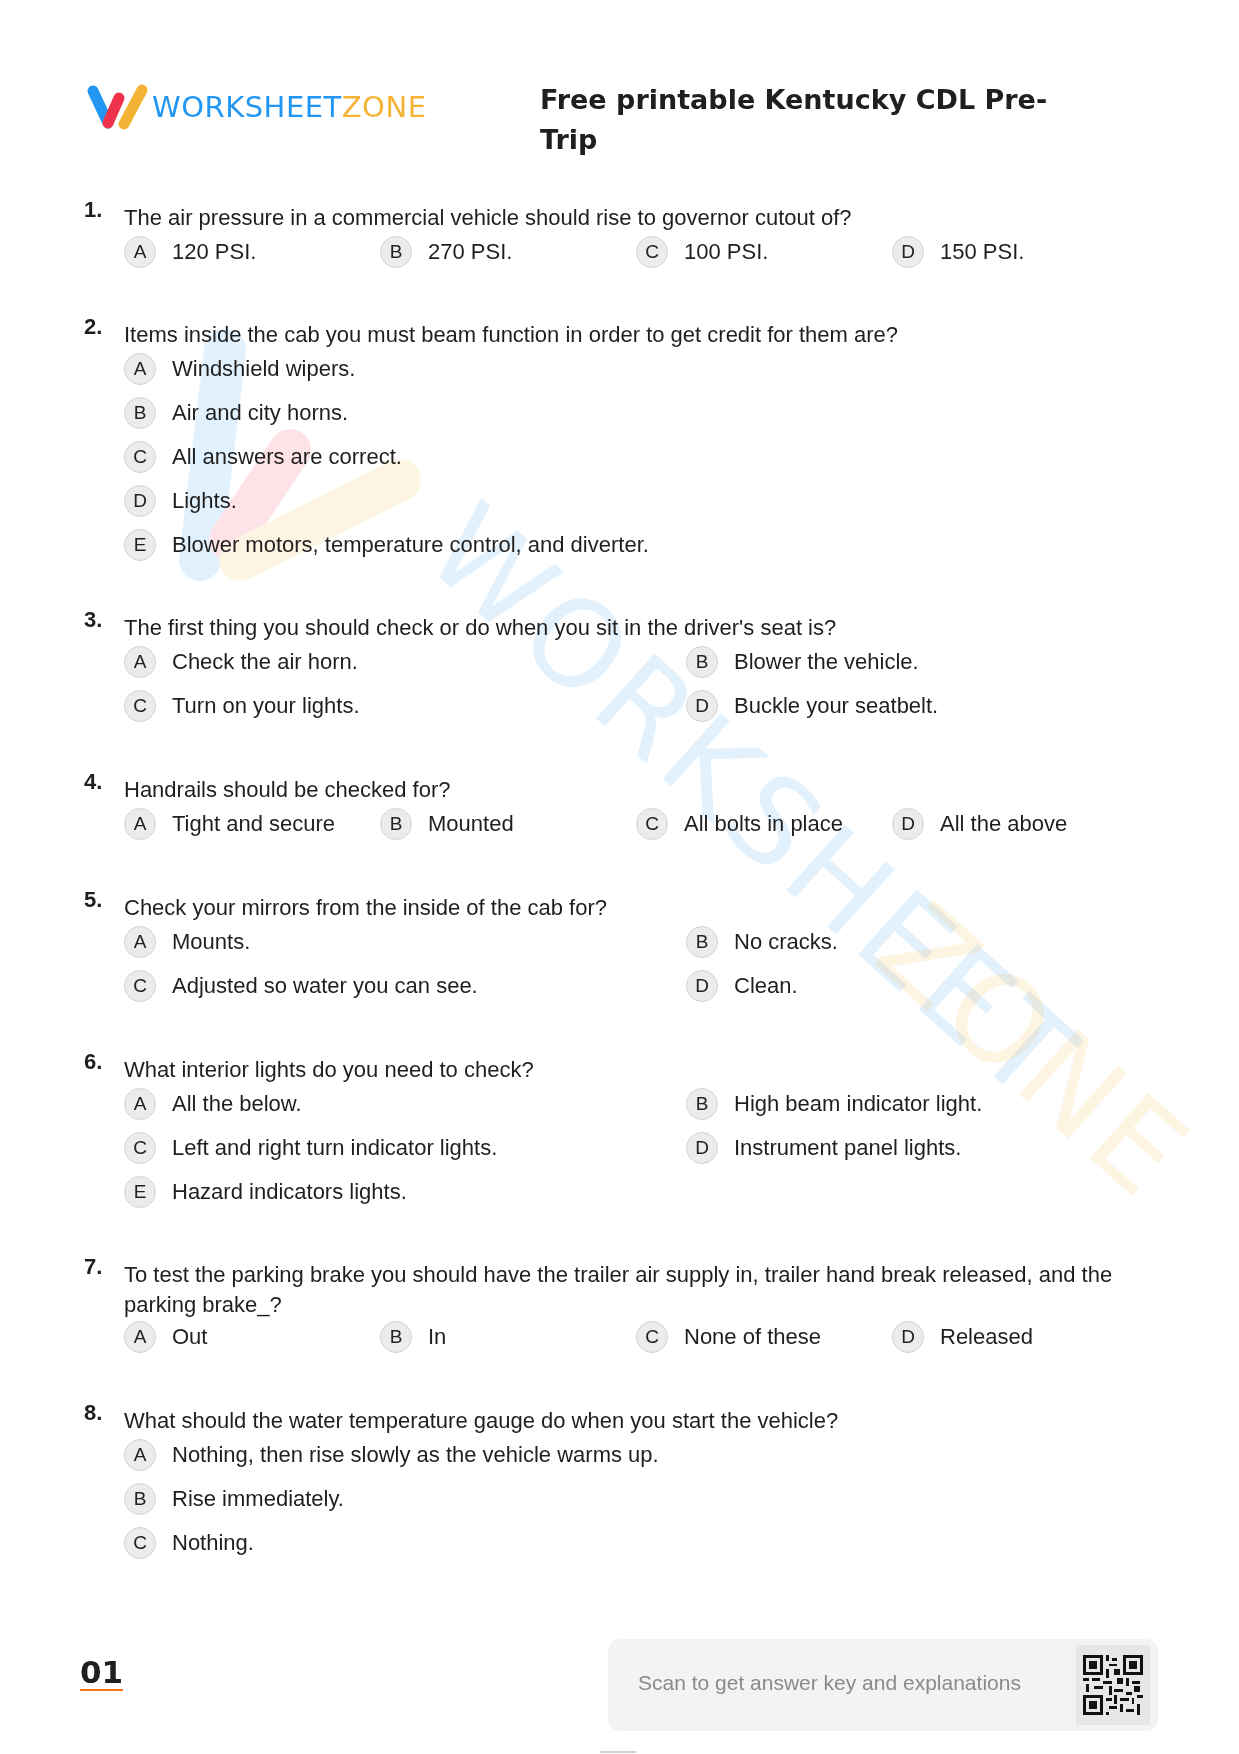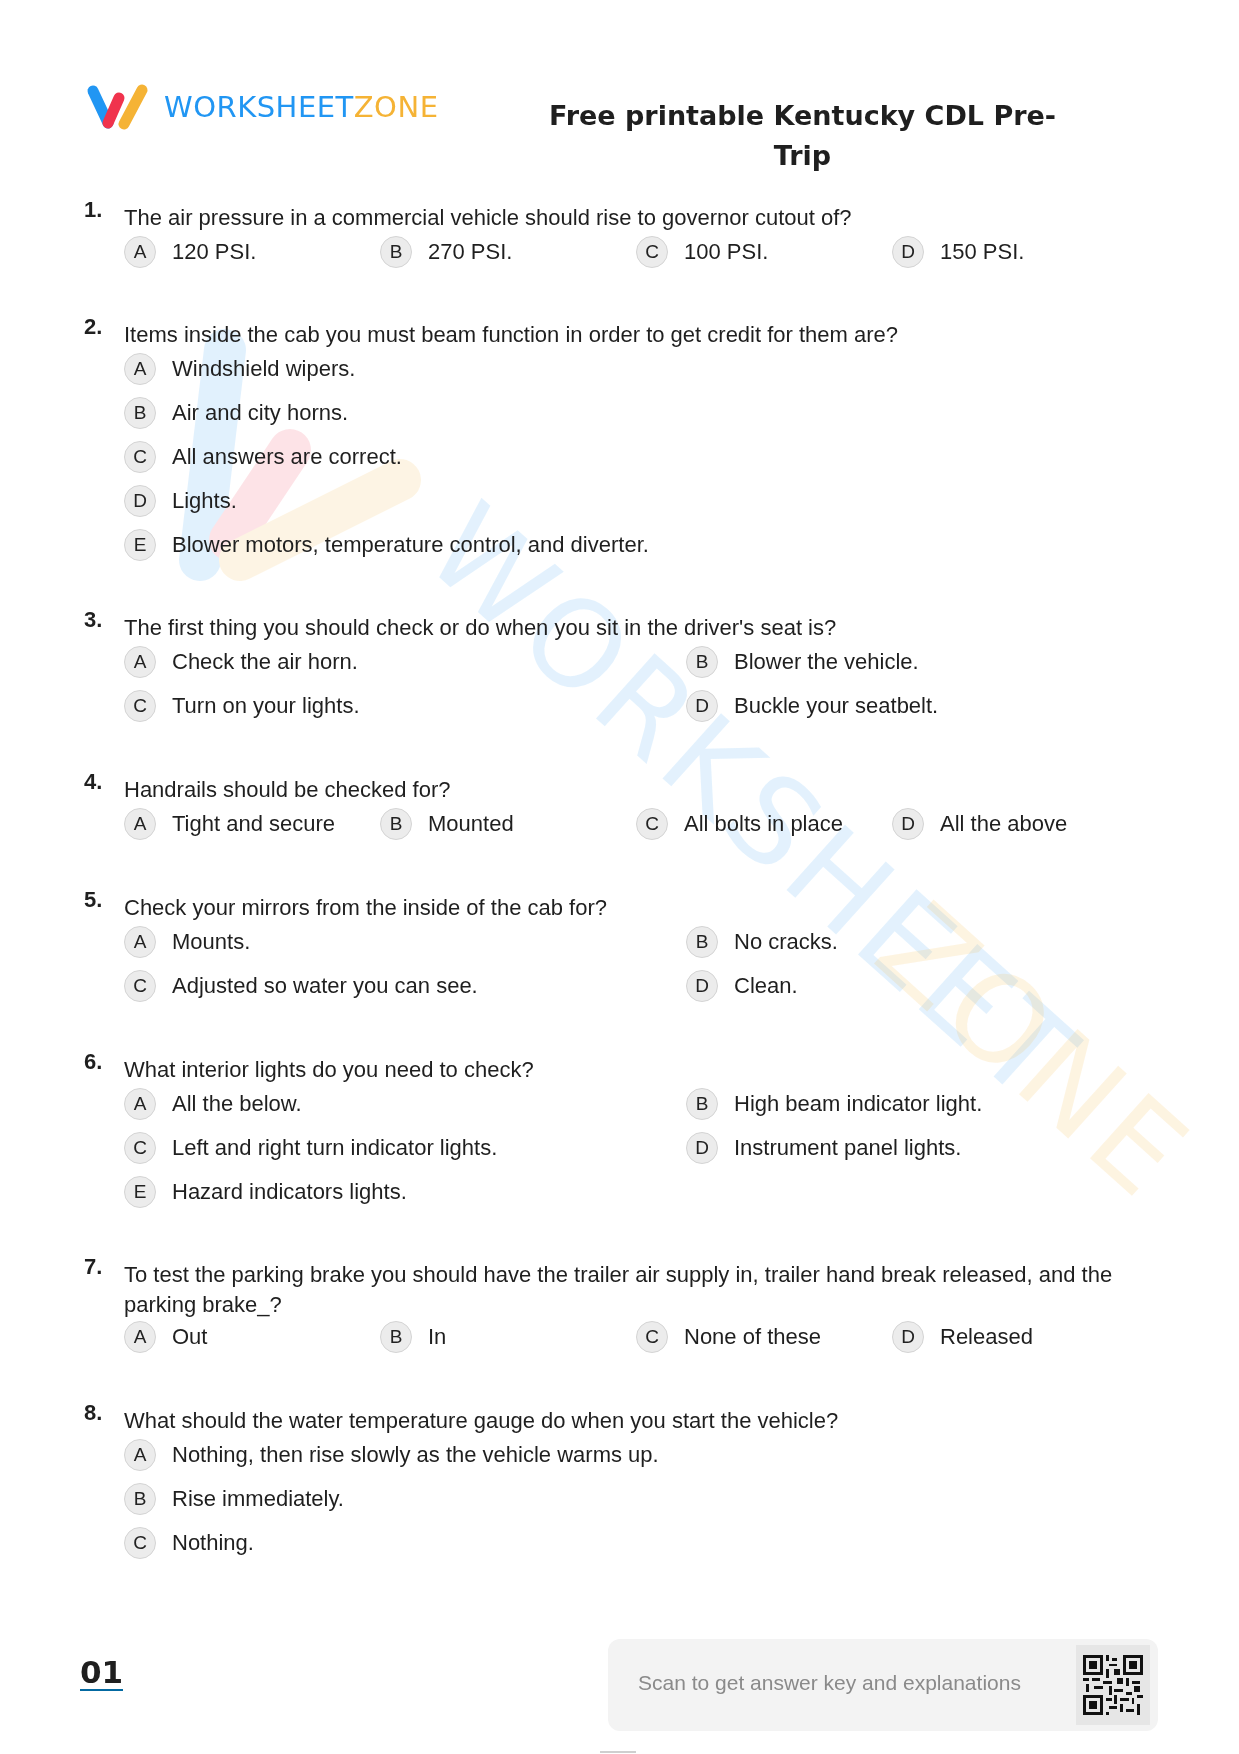--- a/index.html
+++ b/index.html
@@ -4,36 +4,36 @@
 <style>
   html, body { margin: 0; padding: 0; background: #ffffff; }
   body {
     width: 1239px; height: 1754px; position: relative; overflow: hidden;
     font-family: "Liberation Sans", "DejaVu Sans", sans-serif; color: #1f1f1f;
   }
   .watermark { position: absolute; left: 0; top: 0; width: 1239px; height: 1754px; pointer-events: none; z-index: 0; }
   .header { position: absolute; left: 0; top: 0; width: 1239px; height: 170px; z-index: 1; }
   .logo { position: absolute; left: 84px; top: 82px; display: flex; align-items: center; }
   .logo svg { width: 68px; height: 50px; }
-  .logo-text { margin-left: 12px; font-size: 29px; letter-spacing: 0.5px; font-family: "DejaVu Sans", sans-serif; }
+  .logo-text { font-size: 29px; letter-spacing: 0.5px; font-family: "DejaVu Sans", sans-serif; }
   .logo-text .w1 { color: #2196f3; }
   .logo-text .w2 { color: #f5b335; }
-  .title { position: absolute; left: 540px; top: 96px; width: 525px; text-align: center;
+  .title { position: absolute; left: 540px; top: 80px; width: 525px; 
     font-size: 27px; font-weight: bold; line-height: 40px; color: #1f1f1f; font-family: "DejaVu Sans", sans-serif; }
   .questions { position: absolute; left: 84px; top: 195px; width: 1080px; z-index: 1; }
   .q { position: absolute; left: 0; width: 1080px; }
   .q-head { display: flex; font-size: 22px; line-height: 30px; }
   .q-num { width: 40px; font-weight: bold; flex: none; }
   .q-text { flex: 1; margin-top: 8px; }
   .opt { position: absolute; display: flex; align-items: center; height: 34px; font-size: 22px; }
   .badge { width: 32px; height: 32px; border-radius: 50%; background: #ececec; border: 1px solid #d4d4d4;
     box-sizing: border-box; display: flex; align-items: center; justify-content: center;
     font-size: 19px; color: #222; margin-right: 16px; flex: none; }
   .footer-num { position: absolute; left: 80px; top: 1655px; font-size: 31px; font-weight: bold;
-    border-bottom: 2px solid #0369a1; line-height: 34px; font-family: "DejaVu Sans", sans-serif; z-index: 1; }
+    border-bottom: 2px solid #f97316; line-height: 34px; font-family: "DejaVu Sans", sans-serif; z-index: 1; }
   .scan-box { position: absolute; left: 608px; top: 1639px; width: 550px; height: 92px; background: #f3f3f3;
     border-radius: 12px; z-index: 1; }
   .scan-text { position: absolute; left: 30px; top: 32px; font-size: 21px; color: #8a8a8a; }
   .qr { position: absolute; left: 468px; top: 6px; width: 74px; height: 80px; background: #e6e6e6; }
   .qr svg { position: absolute; left: 7px; top: 10px; width: 60px; height: 60px; }
   .page-line { position: absolute; left: 600px; top: 1751px; width: 36px; height: 2px; background: #cfcfcf; }
 </style>
 </head>
 <body>
 

